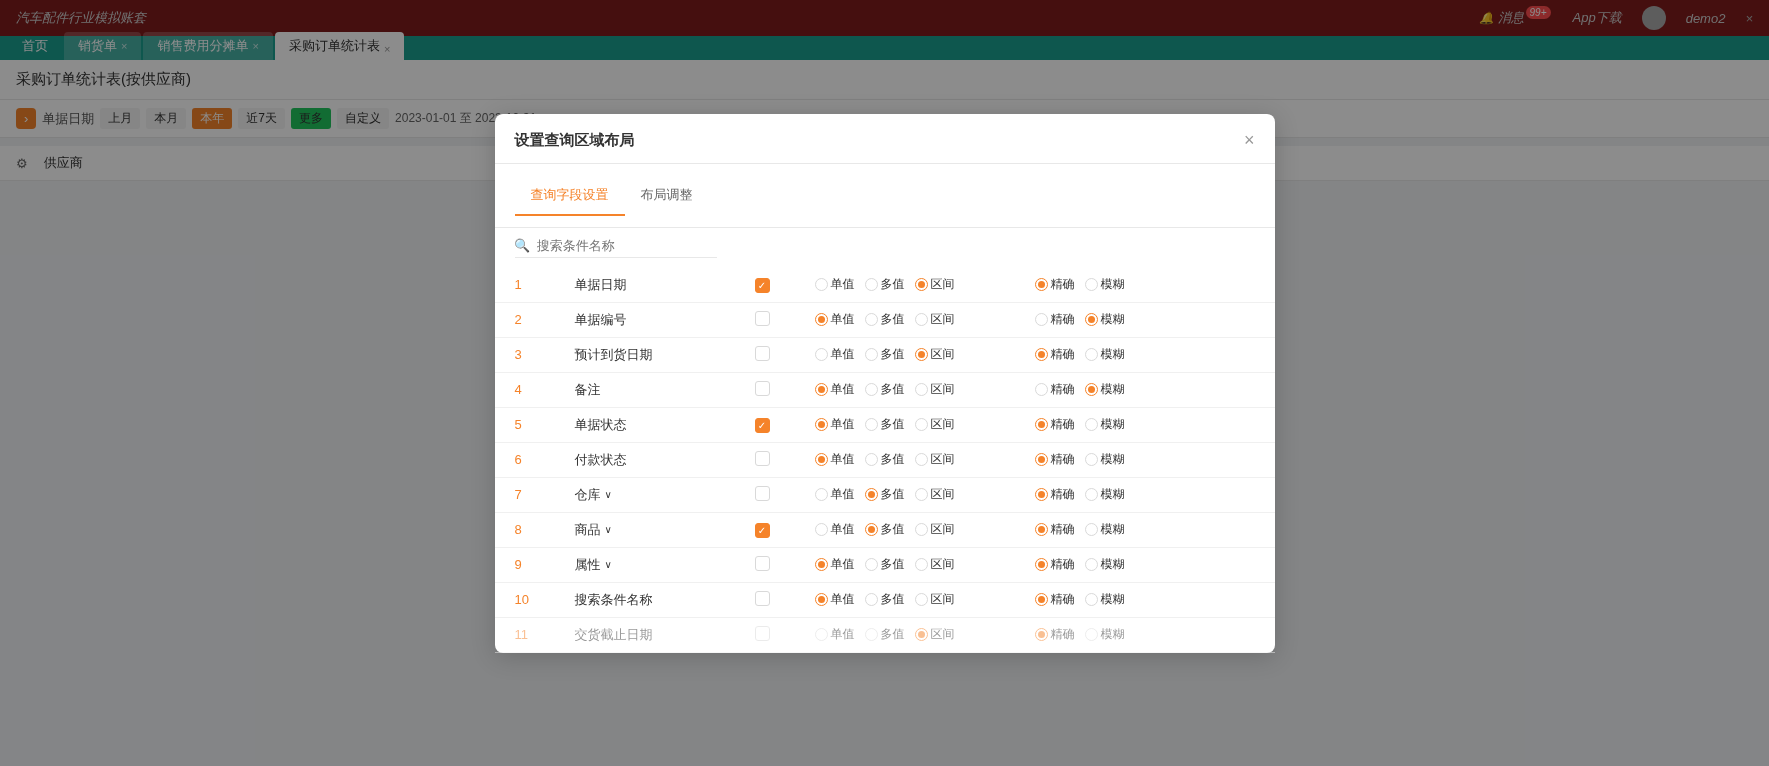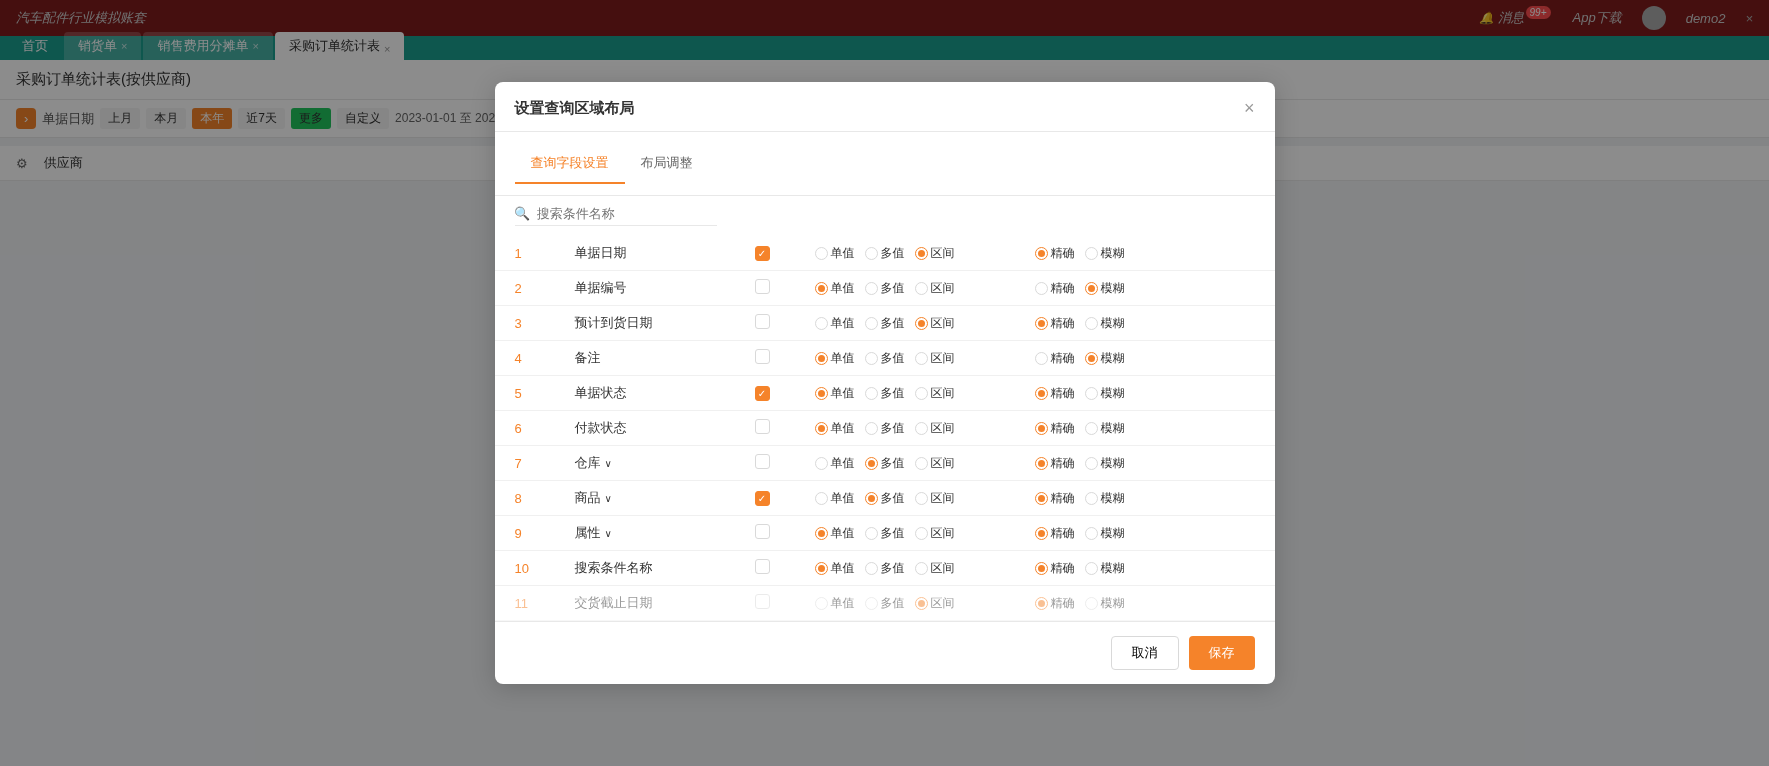--- a/index.html
+++ b/index.html
@@ -512,18 +512,14 @@
               <span>精确</span>
             </label>
           <label class="radio-item">
               <span class="radio-dot"></span>
               <span>模糊</span>
             </label>
         </span>
       </div>
     </div>
 
-    <div class="dialog-footer">
-      <button class="btn-cancel">取消</button>
-      <button class="btn-save">保存</button>
-    </div>
   </div>
 </div>
 
 </body></html>

